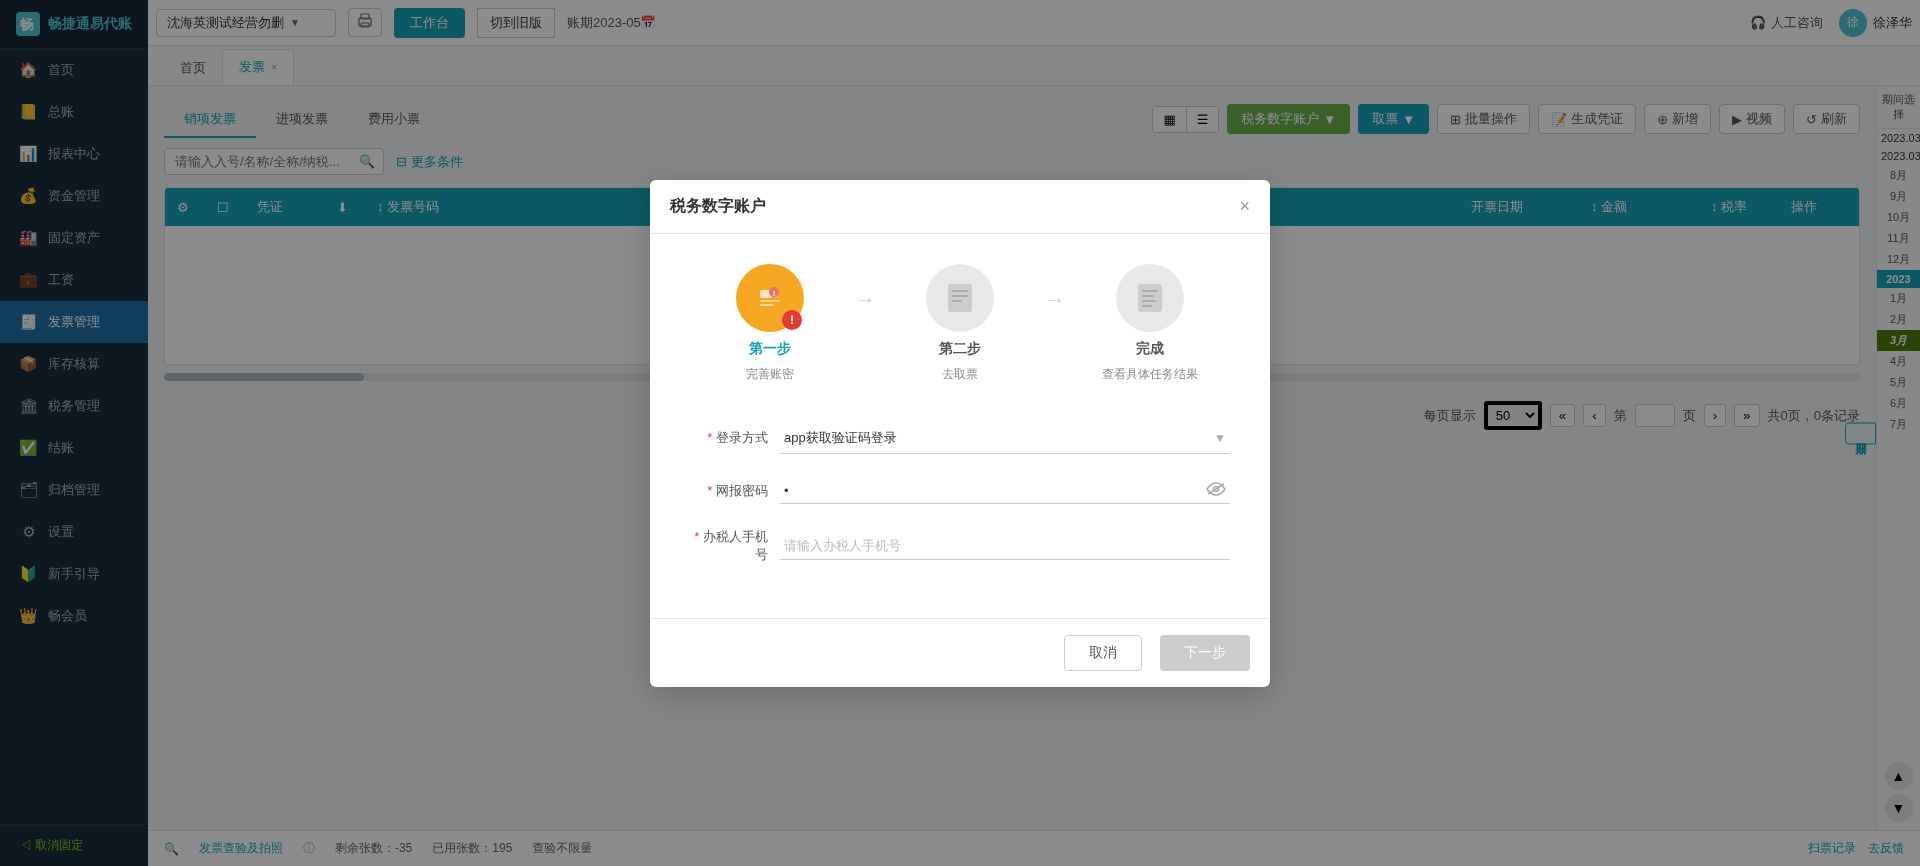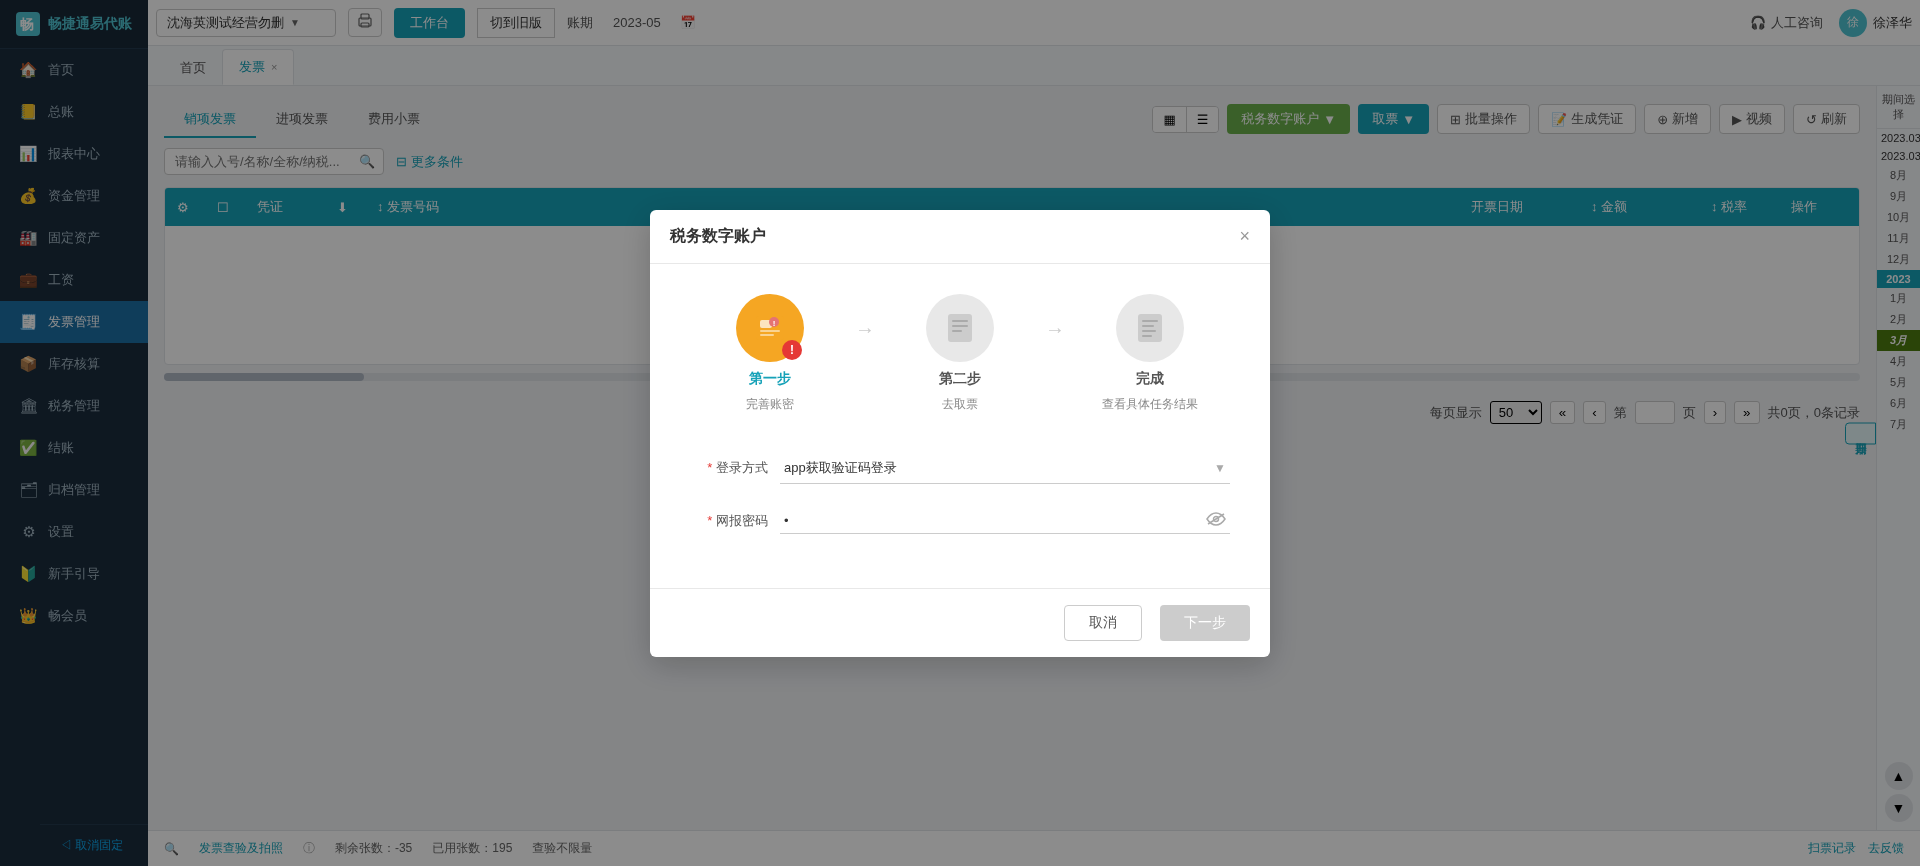--- a/index.html
+++ b/index.html
@@ -9,33 +9,33 @@
     .app-container { display: flex; height: 866px; width: 1920px; }
 
     
     .sidebar { width: 148px; background: #1a2c3d; color: #c8d5e0; flex-shrink: 0; display: flex; flex-direction: column; }
     .sidebar-logo { padding: 12px 16px; background: #15253380; display: flex; align-items: center; gap: 8px; border-bottom: 1px solid #243a4e; }
     .sidebar-logo-text { color: #4fc3d1; font-size: 14px; font-weight: bold; }
     .sidebar-nav { flex: 1; overflow-y: auto; }
     .sidebar-item { display: flex; align-items: center; gap: 10px; padding: 12px 20px; cursor: pointer; color: #a0b4c0; font-size: 13px; }
     .sidebar-item.active { background: #1d6fa4; color: #fff; }
     .sidebar-item-icon { width: 18px; height: 18px; display: flex; align-items: center; justify-content: center; font-size: 15px; }
-    .sidebar-footer { padding: 12px 20px; border-top: 1px solid #243a4e; color: #0ea5e9; font-size: 12px; cursor: pointer; margin-left: 40px; }
+    .sidebar-footer { padding: 12px 20px; border-top: 1px solid #243a4e; color: #84cc16; font-size: 12px; cursor: pointer; }
 
     
     .main-area { flex: 1; display: flex; flex-direction: column; overflow: hidden; }
 
     
     .top-header { height: 46px; background: #fff; display: flex; align-items: center; padding: 0 8px; gap: 12px; border-bottom: 1px solid #e0e4e8; z-index: 10; }
     .company-selector { display: flex; align-items: center; gap: 6px; padding: 4px 10px; border: 1px solid #ccc; border-radius: 4px; cursor: pointer; font-size: 13px; color: #333; min-width: 180px; }
     .company-selector .arrow { color: #666; font-size: 10px; }
     .printer-icon { padding: 4px 8px; border: 1px solid #ccc; border-radius: 4px; cursor: pointer; color: #555; }
     .workbench-btn { background: #17a2b8; color: #fff; border: none; border-radius: 4px; padding: 6px 16px; cursor: pointer; font-size: 13px; }
     .switch-btn { background: #fff; color: #333; border: 1px solid #ccc; border-radius: 0; padding: 5px 12px; cursor: pointer; font-size: 13px; }
-    .period-info { color: #555; font-size: 13px; display: flex; align-items: center; gap: 20px; }
+    .period-info { color: #555; font-size: 13px; display: flex; align-items: center; gap: 0; }
     .header-right { margin-left: auto; display: flex; align-items: center; gap: 16px; }
     .service-btn { display: flex; align-items: center; gap: 4px; color: #555; cursor: pointer; font-size: 13px; }
     .user-info { display: flex; align-items: center; gap: 6px; color: #333; cursor: pointer; font-size: 13px; }
     .avatar-icon { width: 28px; height: 28px; border-radius: 50%; background: #4fc3d1; display: flex; align-items: center; justify-content: center; color: #fff; font-size: 12px; }
 
     
     .tab-bar { height: 40px; background: #f5f7fa; display: flex; align-items: flex-end; padding: 0 16px; border-bottom: 1px solid #e0e4e8; }
     .tab { padding: 8px 16px; cursor: pointer; color: #555; font-size: 13px; border-radius: 4px 4px 0 0; display: flex; align-items: center; gap: 6px; }
     .tab.active { background: #fff; color: #17a2b8; border: 1px solid #e0e4e8; border-bottom: 1px solid #fff; }
     .tab-close { color: #999; font-size: 11px; cursor: pointer; }
@@ -203,20 +203,29 @@
               <svg width="20" height="14" viewBox="0 0 20 14" fill="none">
                 <path d="M10 1C5 1 1 7 1 7s4 6 9 6 9-6 9-6-4-6-9-6z" stroke="#aaa" stroke-width="1.5" fill="none"></path>
                 <path d="M10 4.5a2.5 2.5 0 100 5 2.5 2.5 0 000-5z" stroke="#aaa" stroke-width="1.5" fill="none"></path>
                 <line x1="2" y1="12" x2="18" y2="2" stroke="#aaa" stroke-width="1.5"></line>
               </svg>
             </span>
           </div>
         </div>
       </div>
 
+      <div class="form-row">
+        <div class="form-label">
+          <span style="color:#e53935">*</span>
+          <span>办税人手机号</span>
+        </div>
+        <div class="form-field">
+          <input type="text" class="form-input" placeholder="请输入办税人手机号" style="">
+        </div>
+      </div>
     </div>
     <div class="modal-footer">
       <button class="btn-cancel">取消</button>
       <button class="btn-next">下一步</button>
     </div>
   </div>
 </div>
 
 <div class="app-container">
 
@@ -407,21 +416,21 @@
             暂无数据
           </div>
         </div>
 
         <div class="scroll-bar-h" style="margin:8px 0;">
           <div class="scroll-bar-thumb"></div>
         </div>
 
         <div class="pagination">
           <span>每页显示</span>
-          <select style="border:1px solid #000000;border-radius:3px;padding:2px 4px;font-size:13px;">
+          <select style="border:4px solid #000000;border-radius:3px;padding:2px 4px;font-size:13px;">
             <option>50</option>
             <option>100</option>
           </select>
           <button class="page-btn">«</button>
           <button class="page-btn">‹</button>
           <span>第</span>
           <input class="page-input" type="text" style="">
           <span>页</span>
           <button class="page-btn">›</button>
           <button class="page-btn">»</button>

